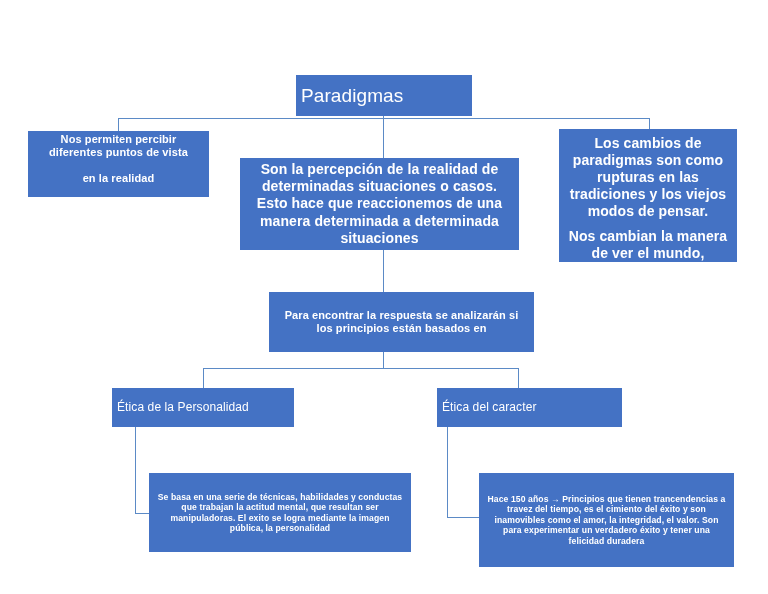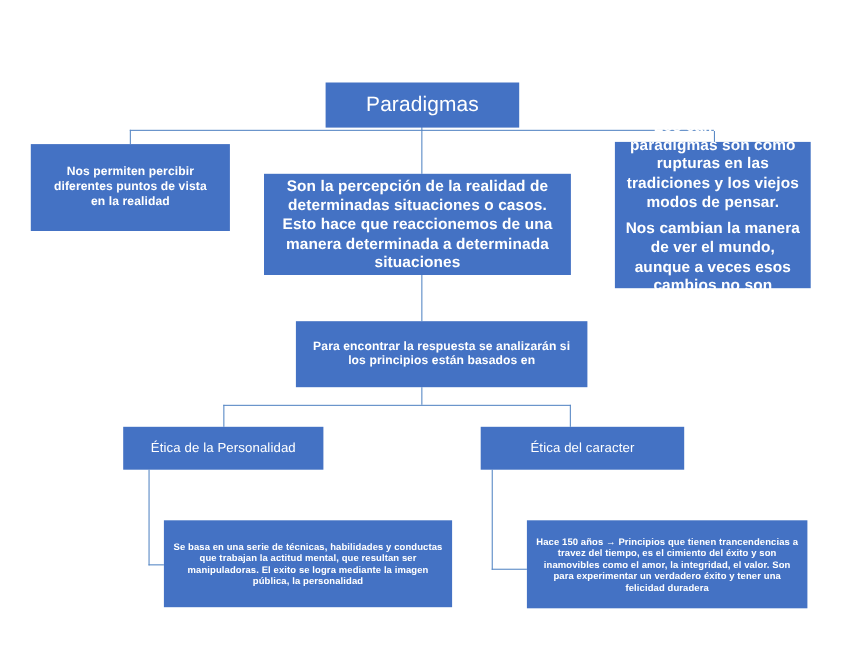--- a/index.html
+++ b/index.html
@@ -16,21 +16,21 @@
     height: 594px;
     background: #ffffff;
     overflow: hidden;
   }
   .node {
     position: absolute;
     background: #4472C4;
     color: #ffffff;
     display: flex;
     align-items: center;
-    justify-content: center;
+    justify-content: flex-start;
     text-align: center;
     box-sizing: border-box;
     line-height: 1.22;
     letter-spacing: 0.1px;
     padding: 2px 5px;
   }
   .node p {
     margin: 0;
   }
   .node p + p {
@@ -84,24 +84,24 @@
   <div class="conn conn-v" style="left:135px; top:427px; height:87px;"></div>
   <div class="conn conn-h" style="left:135px; top:513px; width:14px;"></div>
 
   <div class="conn conn-v" style="left:447px; top:427px; height:91px;"></div>
   <div class="conn conn-h" style="left:447px; top:517px; width:32px;"></div>
 
   <div class="node node-title" style="left:296px; top:75px; width:176px; height:41px;">
     <p>Paradigmas</p>
   </div>
 
-  <div class="node node-strong" style="left:28px; top:131px; width:181px; height:79px; flex-direction:column;">
+  <div class="node node-strong" style="left:28px; top:131px; width:181px; height:66px; flex-direction:column;">
     <p>Nos permiten percibir</p>
     <p style="margin-top:0">diferentes puntos de vista</p>
-    <p style="margin-top:0">en la realidad</p>
+    <p style="margin-top:12px">en la realidad</p>
   </div>
 
   <div class="node node-body" style="left:240px; top:158px; width:279px; height:92px; padding:4px 10px;">
     <p>Son la percepción de la realidad de determinadas situaciones o casos. Esto hace que reaccionemos de una manera determinada a determinada situaciones</p>
   </div>
 
   <div class="node node-body" style="left:559px; top:129px; width:178px; height:133px; flex-direction:column; padding:6px 6px;">
     <p>Los cambios de paradigmas son como rupturas en las tradiciones y los viejos modos de pensar.</p>
     <p>Nos cambian la manera de ver el mundo, aunque a veces esos cambios no son positivos</p>
   </div>
@@ -115,17 +115,17 @@
   </div>
 
   <div class="node node-branch" style="left:437px; top:388px; width:185px; height:39px;">
     <p>Ética del caracter</p>
   </div>
 
   <div class="node node-body-s" style="left:149px; top:473px; width:262px; height:79px; padding:3px 8px;">
     <p>Se basa en una serie de técnicas, habilidades y conductas que trabajan la actitud mental, que resultan ser manipuladoras. El exito se logra mediante la imagen pública, la personalidad</p>
   </div>
 
-  <div class="node node-body-s" style="left:479px; top:473px; width:255px; height:80px; padding:4px 8px;">
+  <div class="node node-body-s" style="left:479px; top:473px; width:255px; height:94px; padding:4px 8px;">
     <p>Hace 150 años → Principios que tienen trancendencias a travez del tiempo, es el cimiento del éxito y son inamovibles como el amor, la integridad, el valor. Son para experimentar un verdadero éxito y tener una felicidad duradera</p>
   </div>
 
 </div>
 
 </body></html>

